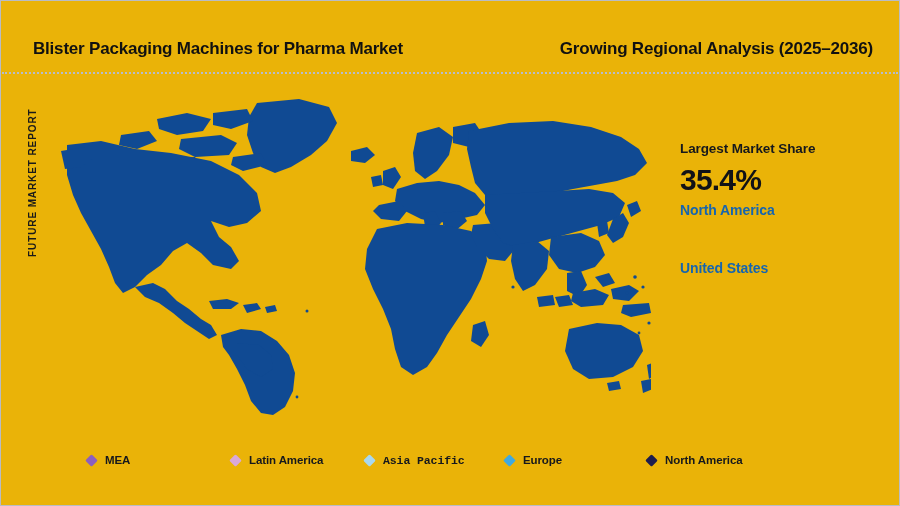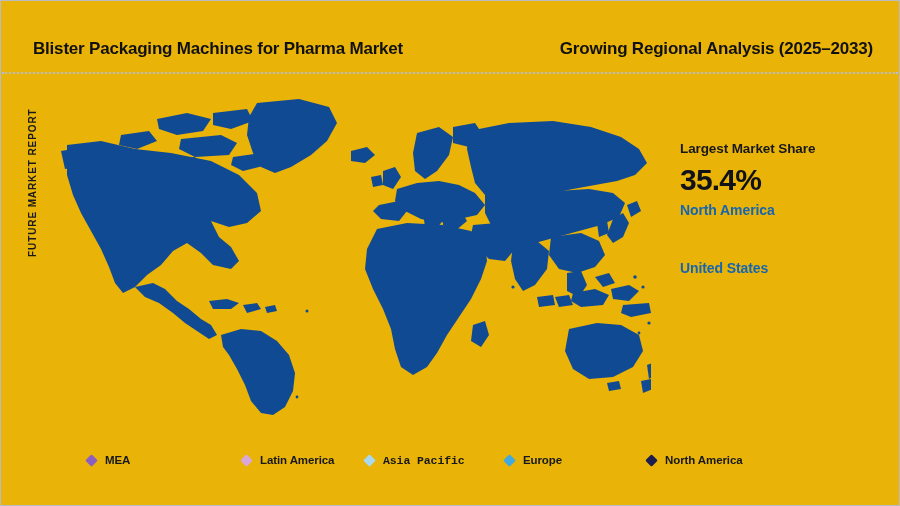--- a/index.html
+++ b/index.html
@@ -149,21 +149,21 @@
     letter-spacing: -0.1px;
   }
 </style>
 </head>
 <body>
 
 <div id="infographic">
 
   <div class="title-row">
     <div class="title-left">Blister Packaging Machines for Pharma Market</div>
-    <div class="title-right">Growing Regional Analysis (2025–2033)</div>
+    <div class="title-right">Growing Regional Analysis (2025–2036)</div>
   </div>
 
   <div class="dotted-rule"></div>
 
   <div class="side-brand">FUTURE MARKET REPORT</div>
 
   <div class="map-wrap">
     <svg viewBox="0 0 590 320" xmlns="http://www.w3.org/2000/svg" aria-label="world map">
       <g fill="#104a93">
 
@@ -279,21 +279,21 @@
 
   </div>
 
   <div class="legend">
 
     <div class="legend-item" style="left:0px;">
       <span class="legend-marker" style="background:#8b5fbf;"></span>
       <span class="legend-text">MEA</span>
     </div>
 
-    <div class="legend-item" style="left:155px;">
+    <div class="legend-item" style="left:144px;">
       <span class="legend-marker" style="background:#d9a8d9;"></span>
       <span class="legend-text">Latin America</span>
     </div>
 
     <div class="legend-item" style="left:278px;font-family:Liberation Mono, monospace;">
       <span class="legend-marker" style="background:#a8d8f0;"></span>
       <span class="legend-text">Asia Pacific</span>
     </div>
 
     <div class="legend-item" style="left:418px;">

